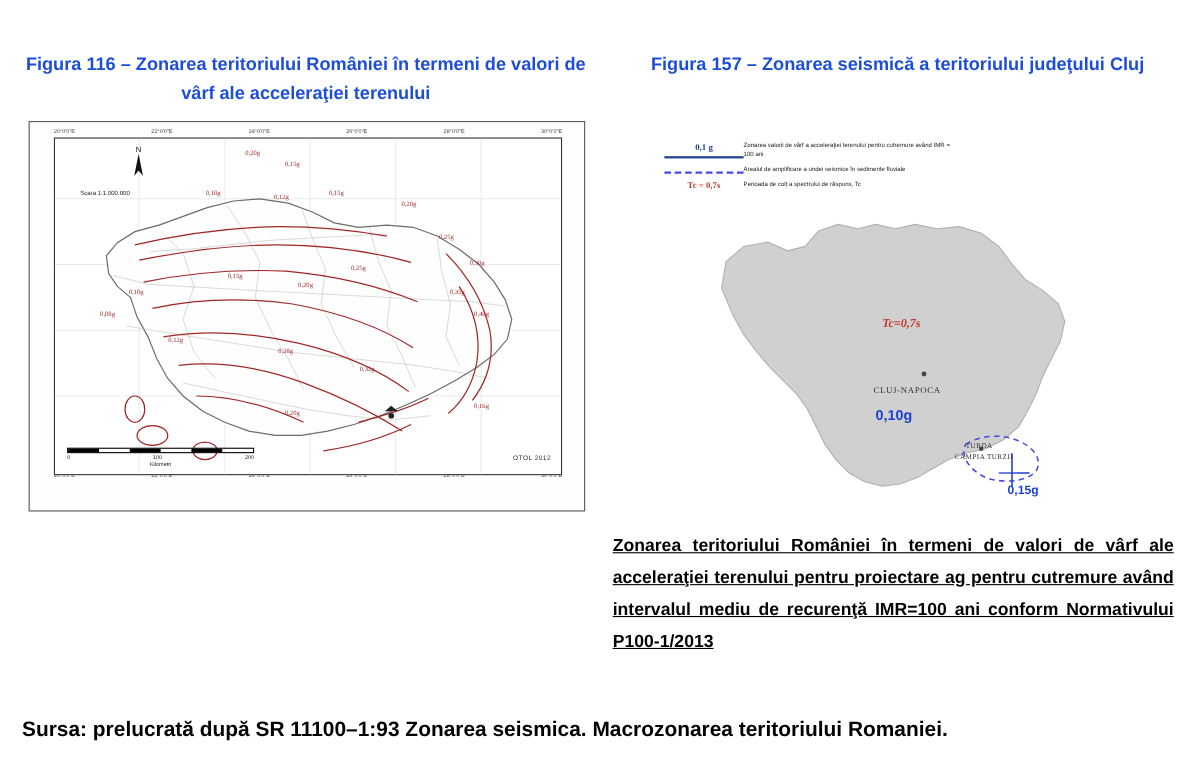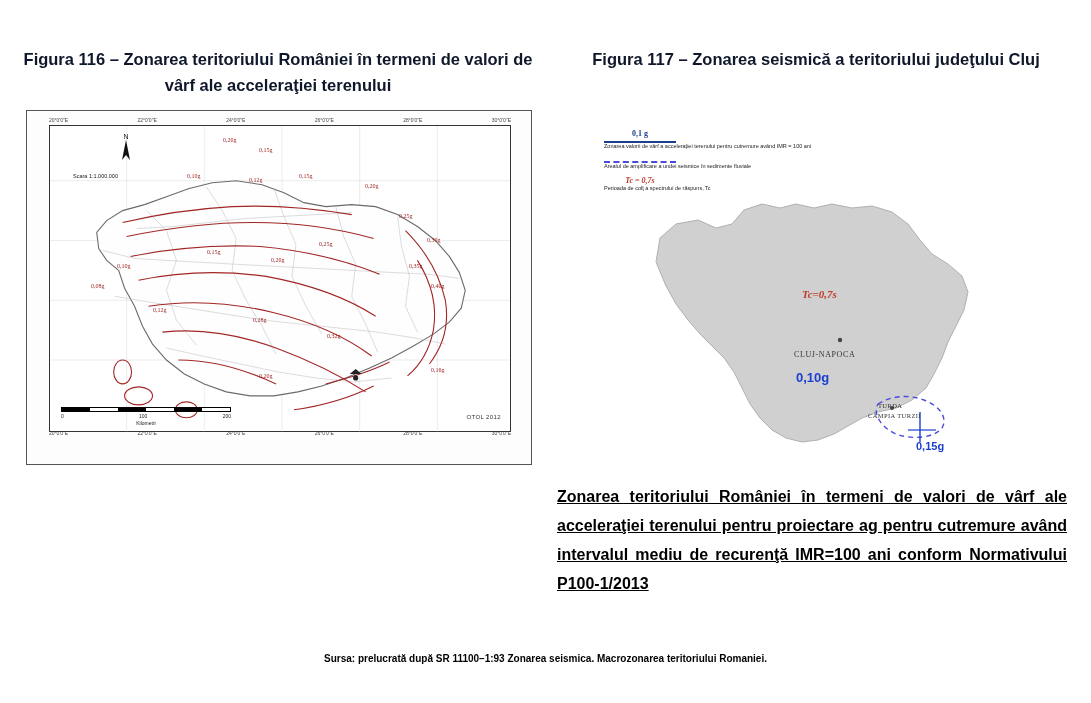--- a/index.html
+++ b/index.html
@@ -21,21 +21,21 @@
     inset: 0;
   }
 
   
   .caption {
     position: absolute;
     font-weight: bold;
     font-size: 16.5px;
     line-height: 26px;
     text-align: center;
-    color: #0f172a;
+    color: #1d4ed8;
   }
   #caption-left {
     left: 18px;
     top: 46px;
     width: 520px;
   }
   #caption-right {
     left: 556px;
     top: 46px;
     width: 520px;
@@ -157,21 +157,20 @@
     top: 18px;
     width: 260px;
     font-size: 5.5px;
     color: #222;
     line-height: 7.5px;
   }
   .legend-row {
     display: flex;
     align-items: flex-start;
     margin-bottom: 6px;
-    flex-direction: column;
   }
   .legend-key {
     width: 72px;
     flex: none;
     text-align: center;
     font-family: "Liberation Serif", serif;
   }
   .legend-key .swatch-solid {
     display: block;
     height: 2px;
@@ -183,21 +182,20 @@
     height: 0;
     border-top: 2px dashed #4a4ae0;
     margin-top: 5px;
   }
   .legend-key b {
     color: #1b3f8b;
     font-size: 8px;
   }
   .legend-key .tc {
     color: #c0392b;
-    font-style: italic;
     font-weight: bold;
     font-size: 8px;
     text-align: center;
   }
   .legend-txt { flex: 1; }
 
   .cluj-lbl {
     position: absolute;
     white-space: nowrap;
     font-family: "Liberation Serif", serif;
@@ -263,34 +261,33 @@
     color: #000;
     text-decoration: underline;
   }
 
   
   #source-line {
     position: absolute;
     left: 20px;
     top: 653px;
     width: 1051px;
-    text-align: center;
-    font-size: 10px;
+    font-size: 19px;
     font-weight: bold;
     color: #000;
   }
 </style>
 </head>
 <body>
 
 <div class="page">
 
   <div class="caption" id="caption-left">Figura 116 – Zonarea teritoriului României în termeni de valori de vârf ale acceleraţiei terenului</div>
 
-  <div class="caption" id="caption-right">Figura 117 – Zonarea seismică a teritoriului judeţului Cluj</div>
+  <div class="caption" id="caption-right">Figura 157 – Zonarea seismică a teritoriului judeţului Cluj</div>
 
   <div id="figure-left">
 
     <div class="tick-row top">
       <span class="tick-lbl">20°0'0"E</span>
       <span class="tick-lbl">22°0'0"E</span>
       <span class="tick-lbl">24°0'0"E</span>
       <span class="tick-lbl">26°0'0"E</span>
       <span class="tick-lbl">28°0'0"E</span>
       <span class="tick-lbl">30°0'0"E</span>

